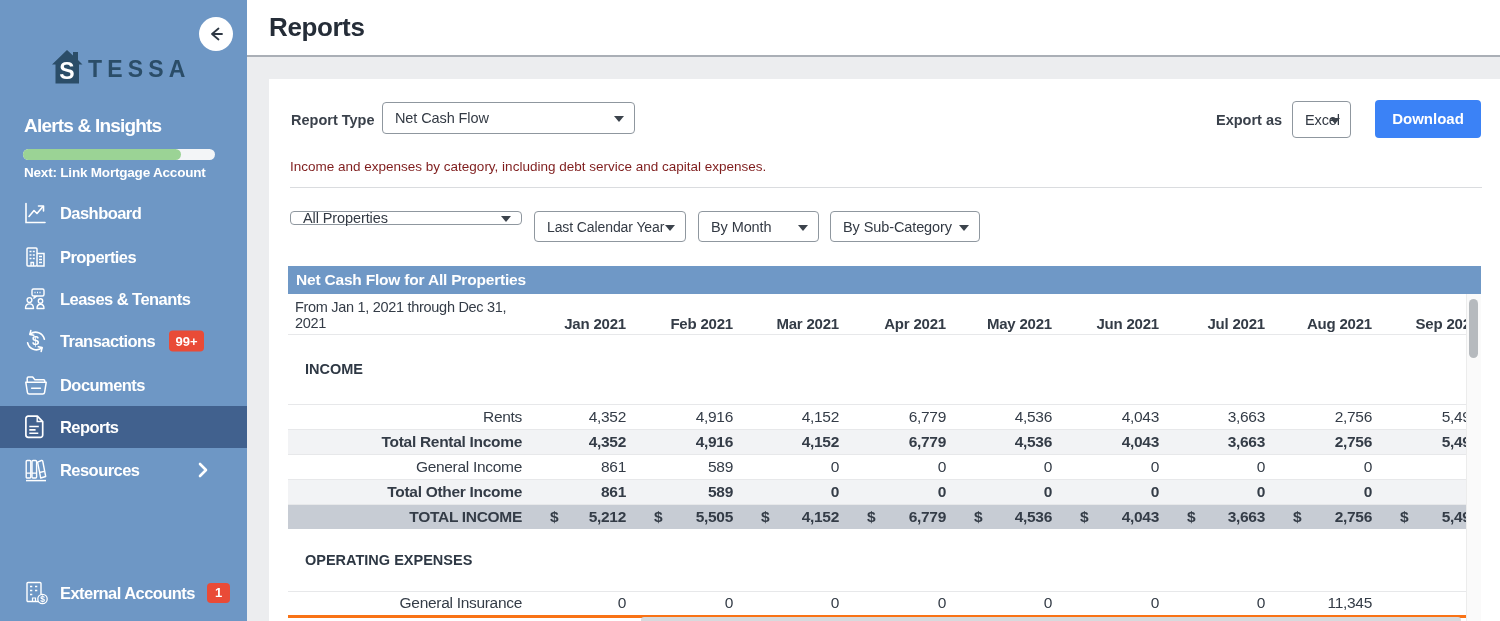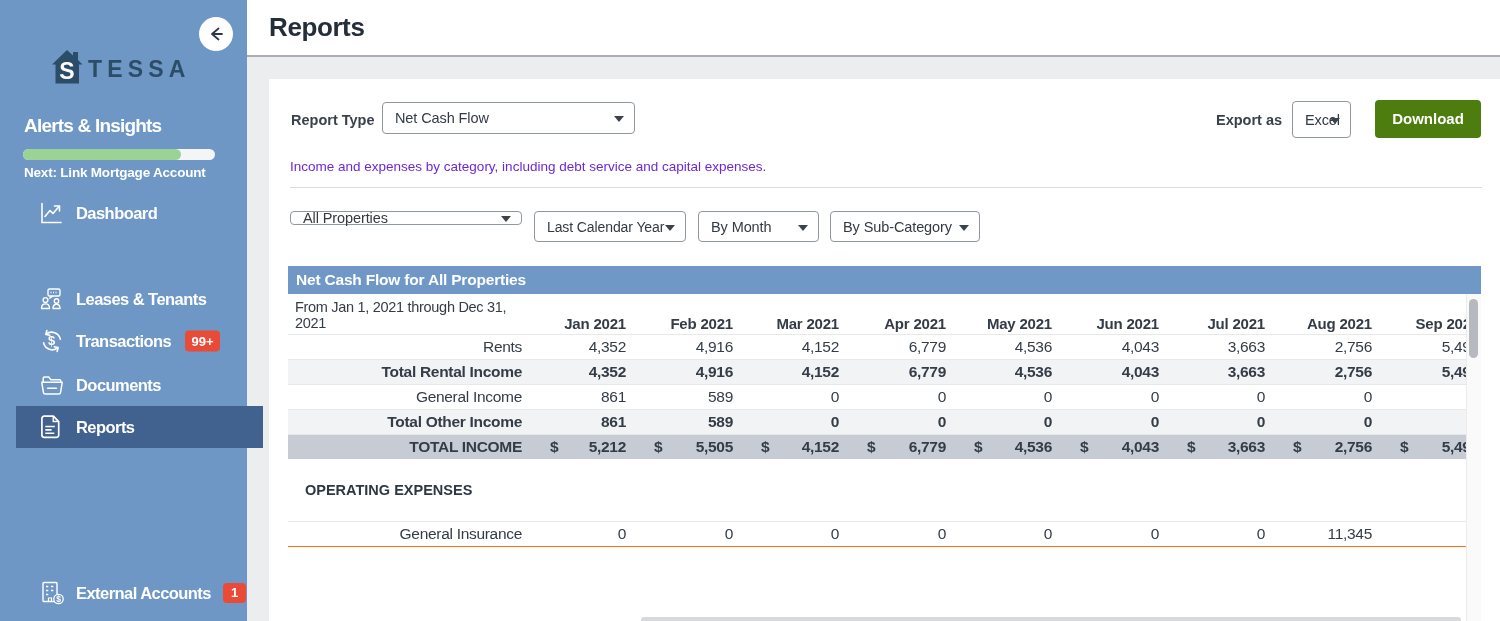--- a/index.html
+++ b/index.html
@@ -10,51 +10,51 @@
 #sidebar { position:absolute; left:0; top:0; width:247px; height:621px; background:#6e97c5; }
 #backbtn { position:absolute; left:199px; top:17px; width:34px; height:34px; border-radius:50%; background:#fff; }
 #backbtn svg { position:absolute; left:8px; top:8px; }
 #logo { position:absolute; left:52px; top:50px; width:140px; height:34px; }
 #logo .letters { position:absolute; left:36px; top:6px; font-size:23px; font-weight:bold; letter-spacing:5.2px; color:#2b4d68; }
 #alerts { position:absolute; left:24px; top:115px; font-size:19px; font-weight:bold; color:#fff; letter-spacing:-0.8px; }
 #pbar { position:absolute; left:23px; top:149px; width:192px; height:11px; border-radius:6px; background:#f3f5f7; }
 #pbar .fill { position:absolute; left:0; top:0; width:158px; height:11px; border-radius:6px; background:#9bd395; }
 #nexttext { position:absolute; left:24px; top:165px; font-size:13.5px; font-weight:bold; color:#fff; letter-spacing:-0.2px; }
 
-.nav { position:absolute; left:16px; width:247px; height:42px; }
+.nav { position:absolute; left:0; width:247px; height:42px; }
 .nav .ic { position:absolute; left:24px; top:50%; transform:translateY(-50%); }
 .nav .lbl { position:absolute; left:60px; top:50%; transform:translateY(-50%); font-size:16.5px; font-weight:bold; color:#fff; letter-spacing:-0.55px; white-space:nowrap; }
 .nav.active { background:#41618e; }
 .badge { position:absolute; top:50%; transform:translateY(-50%); border-radius:4px; color:#fff; font-weight:bold; font-size:13px; text-align:center; }
 .badge.red { background:#e94b37; }
 .badge.gray { background:#5b636d; }
 
 
 #topband { position:absolute; left:247px; top:0; width:1253px; height:57px; background:#fff; border-bottom:2px solid #aaafb6; }
 #h1 { position:absolute; left:269px; top:12px; font-size:26px; font-weight:bold; color:#252d38; letter-spacing:-0.4px; }
 
 
 #card { position:absolute; left:269px; top:79px; width:1231px; height:542px; background:#fff; }
 
 .ctrl { position:absolute; background:#fff; border:1px solid #8f979f; border-radius:4px; font-size:14.5px; color:#333a44; letter-spacing:-0.1px; }
 .ctrl .txt { position:absolute; left:12px; top:50%; transform:translateY(-50%); white-space:nowrap; }
 .caret { position:absolute; right:10px; top:50%; margin-top:-2px; width:0; height:0; border-left:5.5px solid transparent; border-right:5.5px solid transparent; border-top:6px solid #3c434c; }
 
 #lbl-rt { position:absolute; left:291px; top:112px; font-size:14.5px; font-weight:bold; color:#3a414b; }
 #dd-type { left:382px; top:102px; width:253px; height:32px; }
-#desc { position:absolute; left:290px; top:159px; font-size:13.5px; color:#6d28d9; }
+#desc { position:absolute; left:290px; top:159px; font-size:13.5px; color:#7f1d1d; }
 #carddiv { position:absolute; left:290px; top:187px; width:1192px; height:1px; background:#dadcdf; }
 #dd-prop { left:290px; top:211px; width:232px; height:14px; }
 #dd-year { left:534px; top:211px; width:152px; height:31px; font-size:14px; }
 #dd-month { left:698px; top:211px; width:121px; height:31px; }
 #dd-cat { left:830px; top:211px; width:150px; height:31px; }
 
 #exportas { position:absolute; left:1216px; top:112px; font-size:14.5px; font-weight:bold; color:#3a414b; }
 #dd-excel { left:1292px; top:101px; width:59px; height:37px; }
-#btn-dl { position:absolute; left:1375px; top:100px; width:106px; height:38px; background:#4d7c0f; border-radius:4px; color:#fff; font-size:15px; font-weight:bold; text-align:center; line-height:38px; }
+#btn-dl { position:absolute; left:1375px; top:100px; width:106px; height:38px; background:#3b82f6; border-radius:4px; color:#fff; font-size:15px; font-weight:bold; text-align:center; line-height:38px; }
 
 
 #bluebar { position:absolute; left:288px; top:266px; width:1193px; height:28px; background:#6f98c6; color:#fff; font-size:15.5px; font-weight:bold; line-height:28px; padding-left:8px; letter-spacing:-0.2px; }
 #tablewrap { position:absolute; left:288px; top:294px; width:1193px; height:327px; overflow:hidden; }
 table { border-collapse:collapse; table-layout:fixed; width:1191px; }
 td { padding:0; font-size:15.5px; color:#343c47; letter-spacing:-0.3px; vertical-align:middle; }
 td.num { text-align:right; }
 tr.r { height:25px; }
 tr.r td { border-top:1px solid #e7e8ea;text-align:right; }
 tr.total td { background:#f2f3f5; font-weight:bold; }
@@ -95,20 +95,29 @@
   <div id="nexttext">Next: Link Mortgage Account</div>
 
   <div class="nav" style="top:192px;">
     <svg class="ic" width="23" height="23" viewBox="0 0 23 23">
         <path d="M2 2 L2 21 L21 21" stroke="#fff" stroke-width="1.6" fill="none" stroke-linecap="round"></path>
         <path d="M5 15 L10 9 L13 12 L19 5" stroke="#fff" stroke-width="1.6" fill="none" stroke-linecap="round" stroke-linejoin="round"></path>
         <path d="M14.5 4.5 L19.5 4.5 L19.5 9.5" stroke="#fff" stroke-width="1.6" fill="none" stroke-linecap="round" stroke-linejoin="round"></path>
       </svg>
     <div class="lbl">Dashboard</div>
   </div>
+  <div class="nav" style="top:236px;">
+    <svg class="ic" width="23" height="23" viewBox="0 0 23 23">
+        <rect x="3" y="2.5" width="10" height="18" rx="1" stroke="#fff" stroke-width="1.5" fill="none"></rect>
+        <path d="M13 8 L20 8 L20 20.5 L13 20.5" stroke="#fff" stroke-width="1.5" fill="none"></path>
+        <path d="M5.5 6 h2 M8.8 6 h2 M5.5 9.5 h2 M8.8 9.5 h2 M5.5 13 h2 M8.8 13 h2 M15 11 h3 M15 14 h3 M15 17 h3" stroke="#fff" stroke-width="1.3"></path>
+        <path d="M7 20.5 v-3.5 h2.5 v3.5" stroke="#fff" stroke-width="1.3" fill="none"></path>
+      </svg>
+    <div class="lbl">Properties</div>
+  </div>
   <div class="nav" style="top:278px;">
     <svg class="ic" width="24" height="24" viewBox="0 0 24 24">
         <rect x="8" y="2" width="12" height="7" rx="1.5" stroke="#fff" stroke-width="1.4" fill="none"></rect>
         <path d="M11 9 l-1.5 2.5 L13 9" stroke="#fff" stroke-width="1.2" fill="none"></path>
         <path d="M10.5 5.5 h1 M13 5.5 h1 M15.5 5.5 h1" stroke="#fff" stroke-width="1.3"></path>
         <circle cx="5.5" cy="13" r="2.4" stroke="#fff" stroke-width="1.4" fill="none"></circle>
         <path d="M1.5 21.5 c0-3 1.6-4.6 4-4.6 s4 1.6 4 4.6 Z" stroke="#fff" stroke-width="1.4" fill="none" stroke-linejoin="round"></path>
         <circle cx="16.5" cy="14" r="2.2" stroke="#fff" stroke-width="1.4" fill="none"></circle>
         <path d="M13 21.5 c0-2.7 1.4-4.2 3.5-4.2 s3.5 1.5 3.5 4.2 Z" stroke="#fff" stroke-width="1.4" fill="none" stroke-linejoin="round"></path>
       </svg>
@@ -133,20 +142,33 @@
       </svg>
     <div class="lbl">Documents</div>
   </div>
   <div class="nav active" style="top:406px;">
     <svg class="ic" width="21" height="25" viewBox="0 0 21 25">
         <path d="M13.4 1.7 H4.2 a2.3 2.3 0 0 0 -2.3 2.3 v16.6 a2.3 2.3 0 0 0 2.3 2.3 h12.2 a2.3 2.3 0 0 0 2.3 -2.3 V7.2 Z" stroke="#fff" stroke-width="1.7" fill="none" stroke-linejoin="round"></path>
         <path d="M13.2 2.2 v4.8 h4.8" stroke="#fff" stroke-width="1.4" fill="none"></path>
         <path d="M5.3 12 h9.5 M5.3 15.4 h6.3 M5.3 18.8 h9" stroke="#fff" stroke-width="1.6"></path>
       </svg>
     <div class="lbl">Reports</div>
+  </div>
+  <div class="nav" style="top:449px;">
+    <svg class="ic" width="25" height="24" viewBox="0 0 25 24">
+        <rect x="2.2" y="2.5" width="4.6" height="17.5" rx="1" stroke="#fff" stroke-width="1.4" fill="none"></rect>
+        <rect x="8" y="2.5" width="4.6" height="17.5" rx="1" stroke="#fff" stroke-width="1.4" fill="none"></rect>
+        <path d="M13.6 4.2 l3.8 -1.7 a1 1 0 0 1 1.3 0.5 l3 15.5 -5 1.5 Z" stroke="#fff" stroke-width="1.4" fill="none" stroke-linejoin="round"></path>
+        <path d="M2.2 15.2 h4.6 M8 15.2 h4.6 M15.5 14.5 l4.8 -1.2" stroke="#fff" stroke-width="1.3"></path>
+        <path d="M2 22.6 h20" stroke="#fff" stroke-width="1.5"></path>
+      </svg>
+    <div class="lbl">Resources</div>
+    <svg style="position:absolute; left:198px; top:13px;" width="10" height="16" viewBox="0 0 10 16">
+        <path d="M2 2 L8 8 L2 14" stroke="#fff" stroke-width="2.6" fill="none" stroke-linecap="round" stroke-linejoin="round"></path>
+      </svg>
   </div>
 
   <div class="nav" style="top:572px;">
     <svg class="ic" width="25" height="25" viewBox="0 0 25 25">
         <rect x="3" y="2" width="14" height="19" rx="1" stroke="#fff" stroke-width="1.4" fill="none"></rect>
         <path d="M6 6 h2.3 M11 6 h2.3 M6 10 h2.3 M11 10 h2.3 M6 14 h2.3" stroke="#fff" stroke-width="1.3"></path>
         <path d="M8.5 21 v-3.5 h3 v3.5" stroke="#fff" stroke-width="1.2" fill="none"></path>
         <circle cx="18.5" cy="18.5" r="4.7" stroke="#fff" stroke-width="1.3" fill="#6e97c5"></circle>
         <text x="18.5" y="21.4" font-size="8.5" font-weight="bold" fill="#fff" text-anchor="middle" font-family="Liberation Sans, sans-serif">$</text>
       </svg>
@@ -211,20 +233,23 @@
   <td class="num mon">Jan 2021</td>
           <td class="num mon">Feb 2021</td>
           <td class="num mon">Mar 2021</td>
           <td class="num mon">Apr 2021</td>
           <td class="num mon">May 2021</td>
           <td class="num mon">Jun 2021</td>
           <td class="num mon">Jul 2021</td>
           <td class="num mon">Aug 2021</td>
           <td class="num mon">Sep 2021</td>
 </tr>
+<tr class="sect" style="height:70px; border-top:1px solid #e7e8ea;">
+          <td colspan="10" style="vertical-align:middle;">INCOME</td>
+        </tr>
 <tr class="r">
   <td class="rowlbl">Rents</td>
   <td class="num">4,352</td>
           <td class="num">4,916</td>
           <td class="num">4,152</td>
           <td class="num">6,779</td>
           <td class="num">4,536</td>
           <td class="num">4,043</td>
           <td class="num">3,663</td>
           <td class="num">2,756</td>
@@ -274,21 +299,21 @@
           <td class="num"><span class="dollar">$</span>6,779</td>
           <td class="num"><span class="dollar">$</span>4,536</td>
           <td class="num"><span class="dollar">$</span>4,043</td>
           <td class="num"><span class="dollar">$</span>3,663</td>
           <td class="num"><span class="dollar">$</span>2,756</td>
           <td class="num"><span class="dollar">$</span>5,491</td>
 </tr>
 <tr class="sect" style="height:62px;">
           <td colspan="10" style="vertical-align:middle;">OPERATING EXPENSES</td>
         </tr>
-<tr class="r" style="border-bottom:1px solid #f97316;margin-top:33px;">
+<tr class="r" style="border-bottom:3px solid #f97316;margin-top:33px;">
   <td class="rowlbl">General Insurance</td>
   <td class="num">0</td>
           <td class="num">0</td>
           <td class="num">0</td>
           <td class="num">0</td>
           <td class="num">0</td>
           <td class="num">0</td>
           <td class="num">0</td>
           <td class="num">11,345</td>
           <td class="num">0</td>

